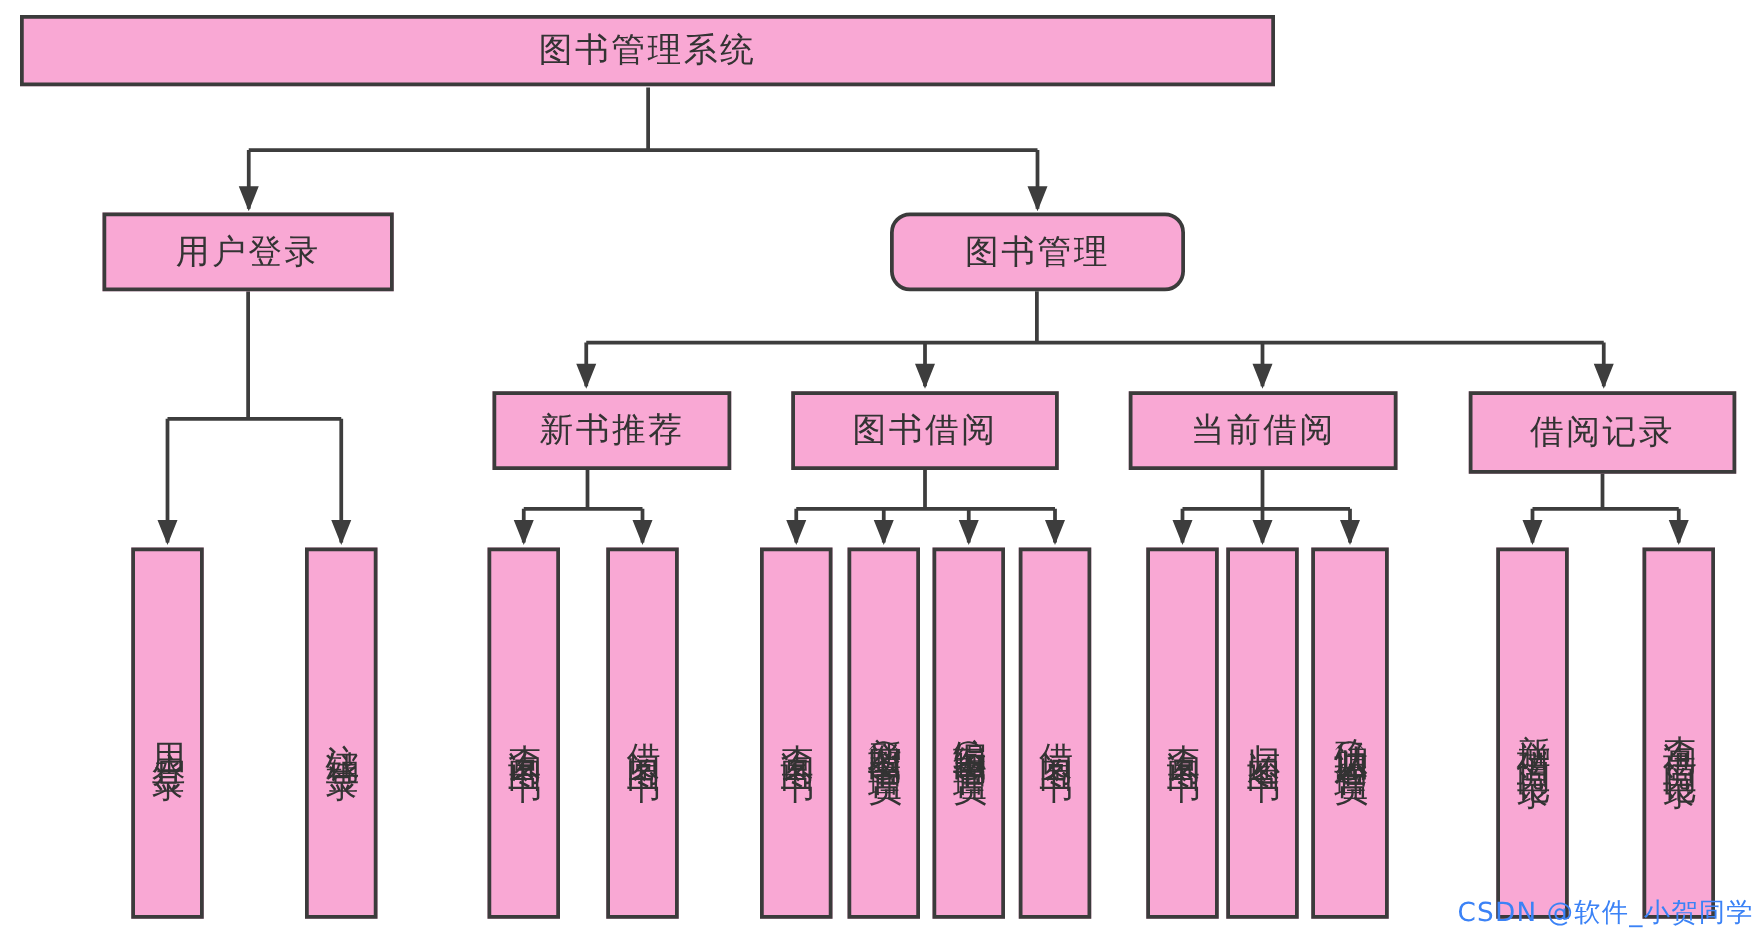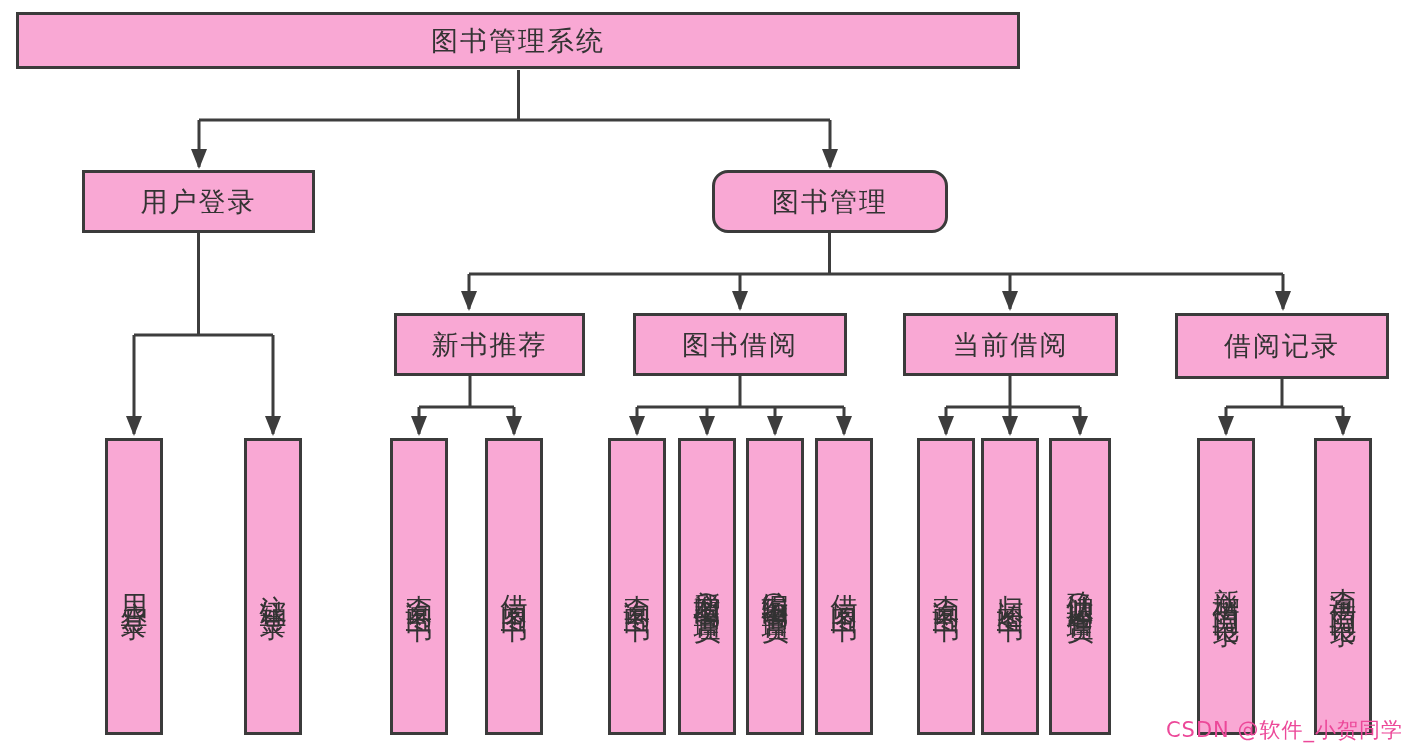--- a/index.html
+++ b/index.html
@@ -10,21 +10,21 @@
   .node{
     position:absolute;box-sizing:border-box;border:3px solid #3b3b3b;background:#f9a8d4;
     display:flex;align-items:center;justify-content:center;
     color:#333333;font-size:27px;letter-spacing:2px;text-align:center;line-height:1.25;
   }
   .node.v{
     writing-mode:vertical-rl;letter-spacing:7px;padding:6px 0;
   }
   svg.connectors{position:absolute;left:0;top:0;width:1405px;height:747px;pointer-events:none;}
   .watermark{
-    position:absolute;right:2px;top:716px;font-size:21px;color:#ec4899;
+    position:absolute;right:2px;top:716px;font-size:21px;color:#3b82f6;
     letter-spacing:1px;white-space:nowrap;
   }
 </style>
 </head>
 <body>
 
 <div class="canvas">
 
   <svg class="connectors" viewBox="0 0 1405 747" xmlns="http://www.w3.org/2000/svg">
 

